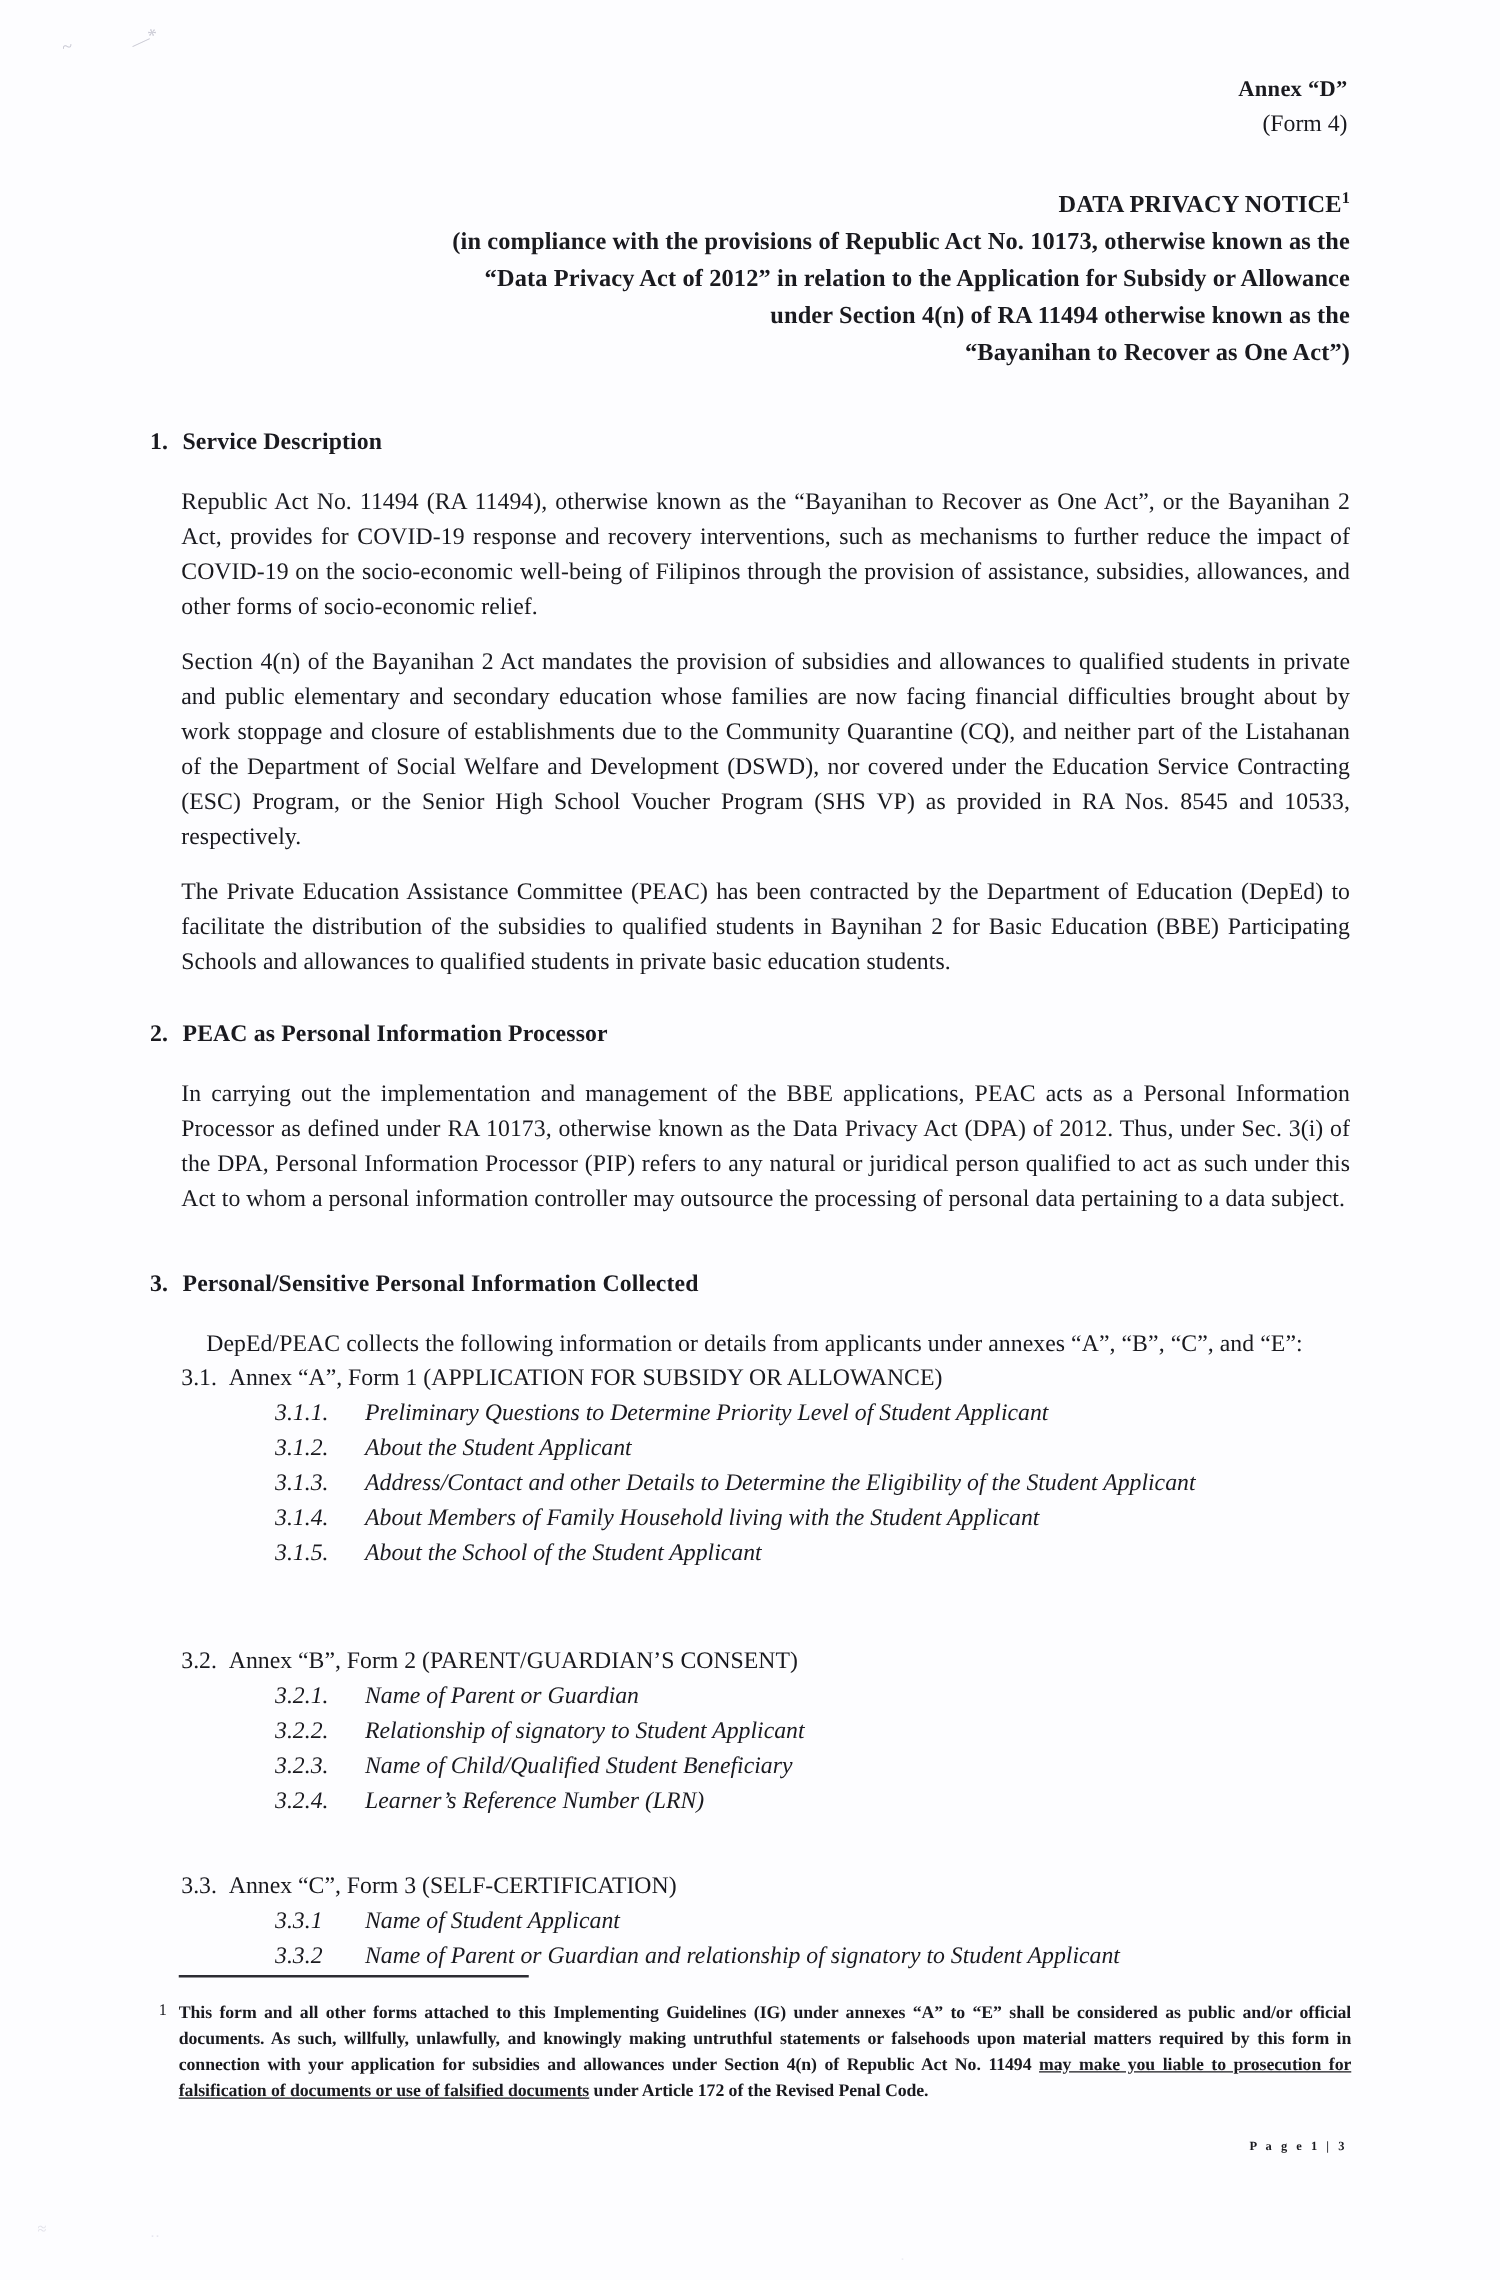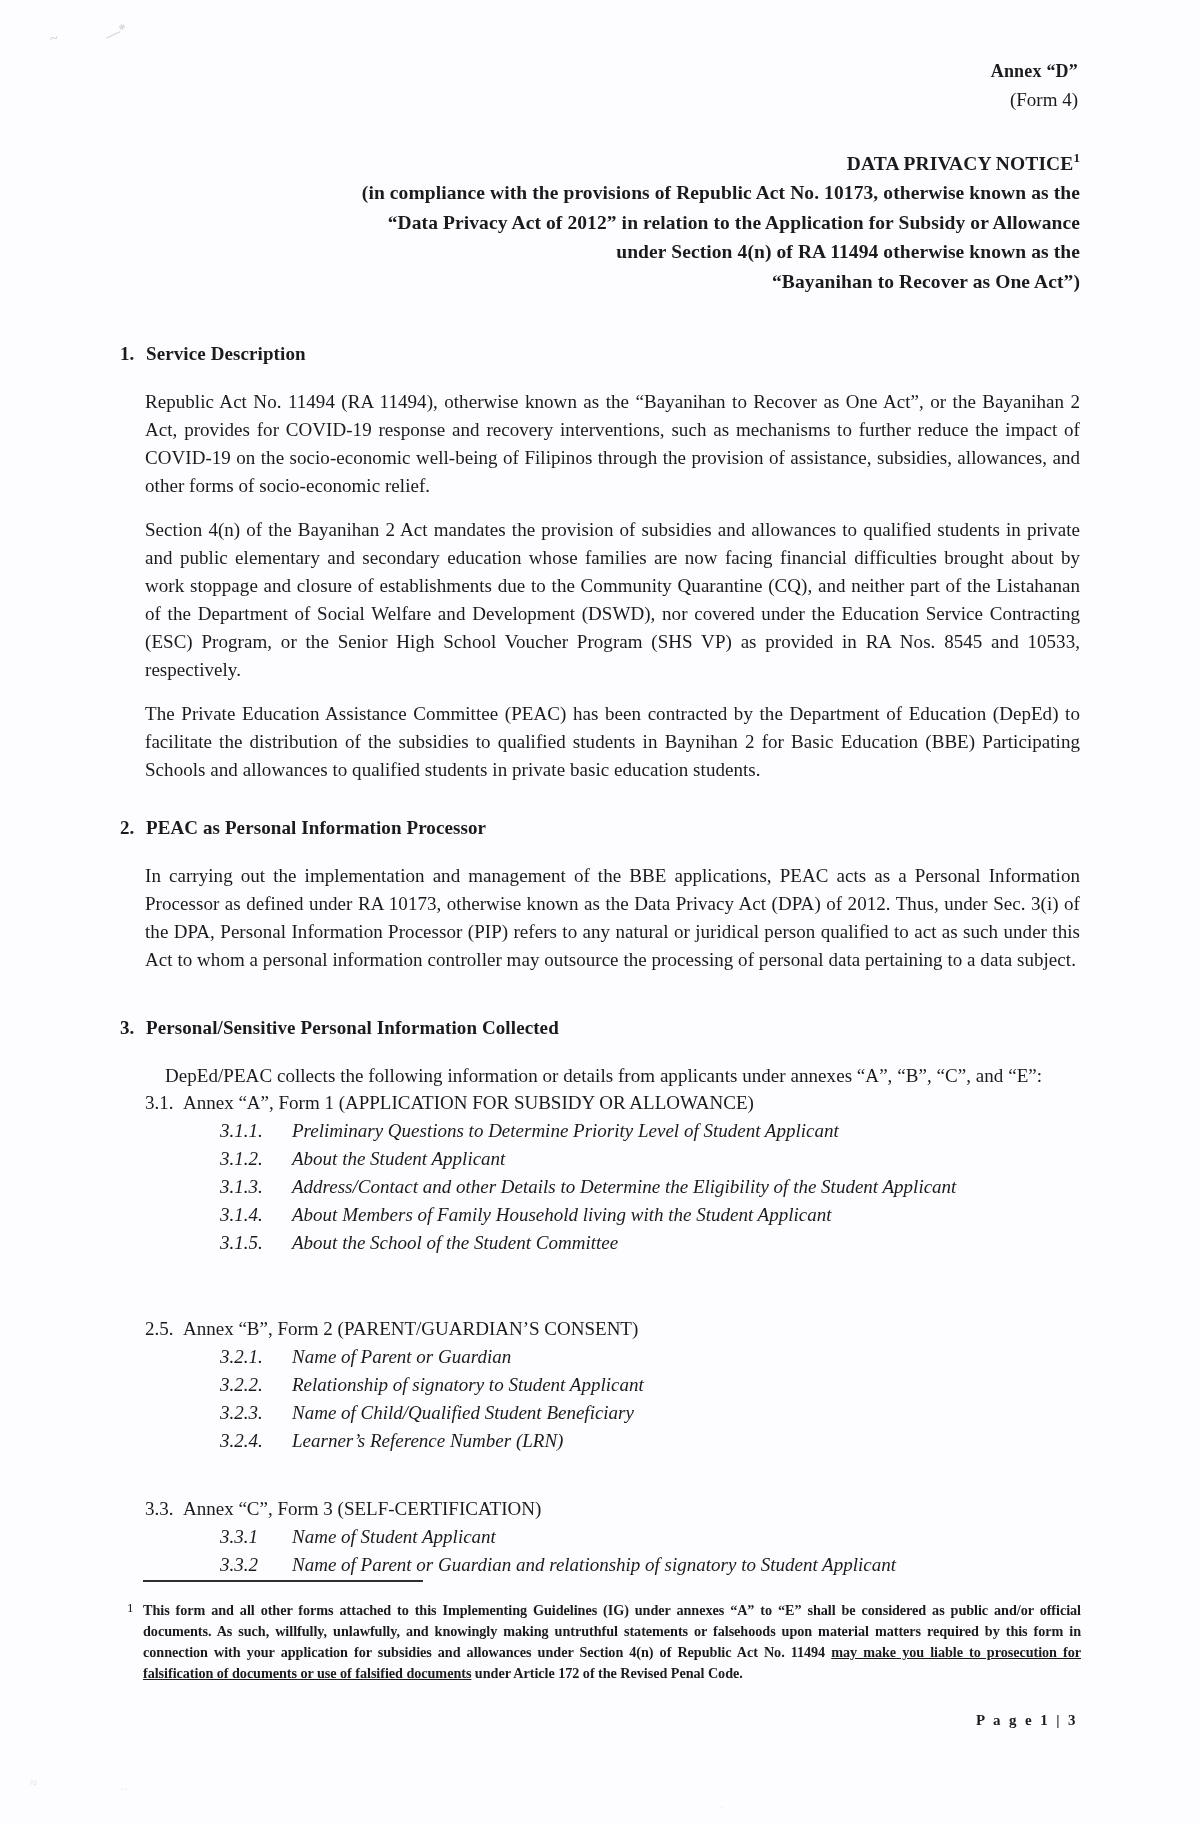--- a/index.html
+++ b/index.html
@@ -149,21 +149,21 @@
     font-weight: normal;
     font-size: 13px;
   }
   .footnote u { text-decoration: underline; }
 
   
   .page-footer {
     position: absolute;
     right: 122px;
     top: 1712px;
-    font-size: 15px;
+    font-size: 10px;
     font-weight: bold;
     letter-spacing: 2.4px;
   }
 </style>
 </head>
 <body>
 
 <div class="page">
 
   <span class="scan-artifact artifact-a">~</span>
@@ -217,27 +217,27 @@
       <div class="sub-item">
         <span class="lbl">3.1.2.</span><span>About the Student Applicant</span>
       </div>
       <div class="sub-item">
         <span class="lbl">3.1.3.</span><span>Address/Contact and other Details to Determine the Eligibility of the Student Applicant</span>
       </div>
       <div class="sub-item">
         <span class="lbl">3.1.4.</span><span>About Members of Family Household living with the Student Applicant</span>
       </div>
       <div class="sub-item">
-        <span class="lbl">3.1.5.</span><span>About the School of the Student Committee</span>
+        <span class="lbl">3.1.5.</span><span>About the School of the Student Applicant</span>
       </div>
     </div>
 
     <div class="annex-group" style="top:1315px;">
       <div class="annex-title">
-        <span class="lbl">2.5.</span><span>Annex “B”, Form 2 (PARENT/GUARDIAN’S CONSENT)</span>
+        <span class="lbl">3.2.</span><span>Annex “B”, Form 2 (PARENT/GUARDIAN’S CONSENT)</span>
       </div>
       <div class="sub-item">
         <span class="lbl">3.2.1.</span><span>Name of Parent or Guardian</span>
       </div>
       <div class="sub-item">
         <span class="lbl">3.2.2.</span><span>Relationship of signatory to Student Applicant</span>
       </div>
       <div class="sub-item">
         <span class="lbl">3.2.3.</span><span>Name of Child/Qualified Student Beneficiary</span>
       </div>

